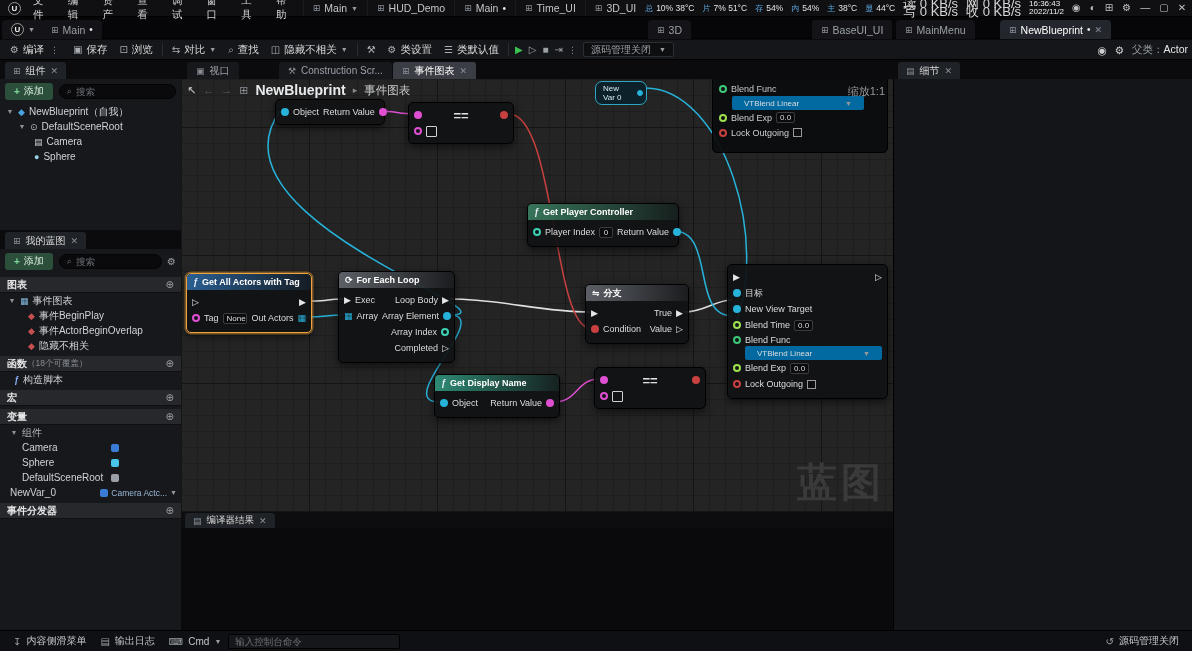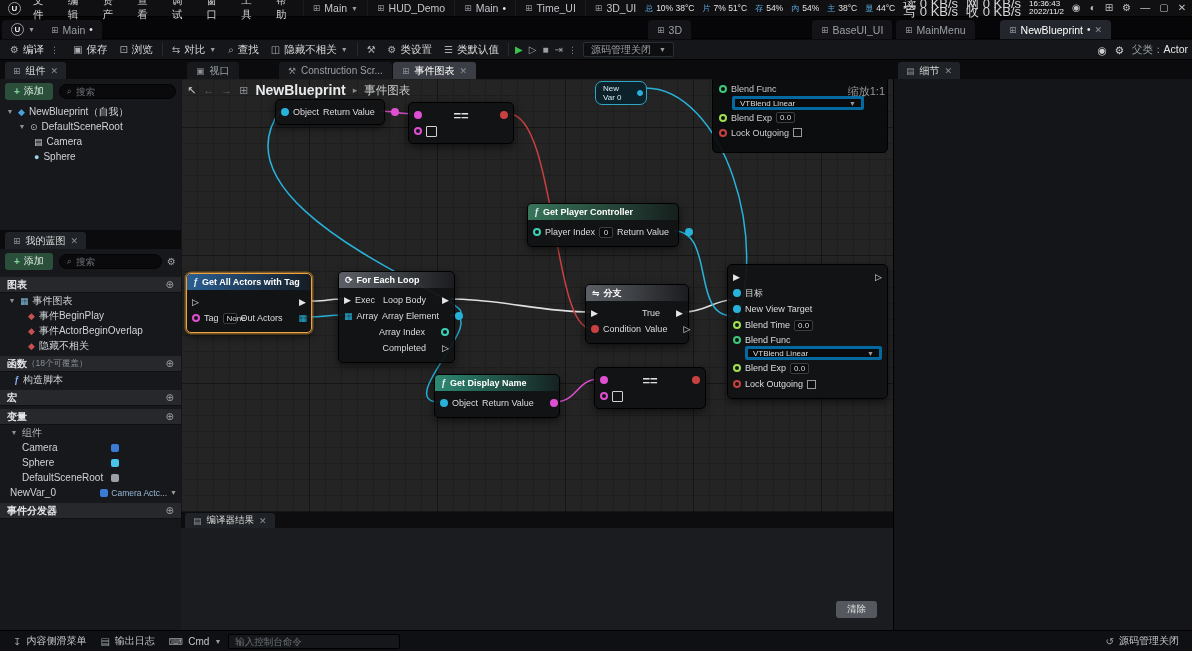--- a/index.html
+++ b/index.html
@@ -79,27 +79,27 @@
 .nh{height:16px;border-radius:4px 4px 0 0;display:flex;align-items:center;gap:4px;padding:0 6px;font-weight:bold;font-size:9px;color:#fff;white-space:nowrap;overflow:hidden}
 .nh2{height:24px;flex-direction:column;align-items:flex-start;justify-content:center;gap:0;line-height:10px}
 .nh2 .sub2{font-weight:normal;font-size:7.5px;color:#c3d6e4}
 .hb{background:linear-gradient(90deg,#2a5f93,rgba(42,95,147,.12))}
 .hg{background:linear-gradient(90deg,#37755a,rgba(55,117,90,.12))}
 .ht{background:linear-gradient(90deg,#2e8a74,rgba(46,138,116,.12))}
 .hy{background:linear-gradient(90deg,#5c6066,rgba(92,96,102,.12))}
 .fg{font-style:italic;font-weight:bold;color:#e8f0f8;font-size:9px}
 .nb{padding:4px 0 6px}
 .pr{display:flex;align-items:center;min-height:16px;padding:0 5px;gap:4px;font-size:9px;white-space:nowrap}
-.rr{margin-left:auto;display:flex;align-items:center;gap:16px}
+.rr{margin-left:auto;display:flex;align-items:center;gap:4px}
 .pn{width:8px;height:8px;border-radius:50%;border:2px solid var(--c);flex:none}
 .pn.f{background:var(--c)}
 .ex{font-size:9px;line-height:9px;color:#e6e6e6;flex:none}
 .ar{font-size:9px;line-height:9px;flex:none}
 .fld{background:#0b0b0d;border:1px solid #3a3d42;border-radius:2px;padding:0 3px;font-size:8px;color:#ddd;height:11px;line-height:10px;min-width:14px;text-align:center}
-.dd{background:#0b0b0d;border:3px solid #0369a1;border-radius:2px;height:14px;display:flex;align-items:center;gap:5px;padding:0 5px;font-size:8px;color:#ddd;justify-content:space-between}
+.dd{background:#0b0b0d;border:7px solid #0369a1;border-radius:2px;height:14px;display:flex;align-items:center;gap:5px;padding:0 5px;font-size:8px;color:#ddd;justify-content:space-between}
 .cb{width:9px;height:9px;border:1px solid #9a9a9a;background:#0e0e10;flex:none}
 .sbox{width:11px;height:11px;border:1px solid #d2d2d2;border-radius:1px;flex:none}
 .opb{font-size:13px;font-weight:bold;color:#e0e0e0}
 .nvget{position:absolute;display:flex;align-items:center;gap:4px;padding:0 3px 0 7px;height:24px;background:#0c2129;border:1px solid #2fa7c4;border-radius:7px;font-size:8px;color:#d2ecf4;z-index:2}
 .bov{position:absolute;left:531px;top:-2px;width:176px;height:76px;background:rgba(11,12,14,.94);border:1px solid #000;border-radius:0 0 5px 5px;padding:3px 5px;z-index:3;font-size:8.5px}
 .bov .pr{padding:0 1px;min-height:15px}
 
 #ctabs{position:absolute;left:181px;top:512px;width:712px;height:16px;background:#0d0d0f;display:flex;align-items:flex-end;padding-left:4px;z-index:4}
 .ctab{height:15px;display:flex;align-items:center;gap:5px;background:#1f2226;color:#d6d6d6;font-size:9.5px;padding:0 8px;border-radius:3px 3px 0 0}
 #cbody{position:absolute;left:181px;top:528px;width:712px;height:102px;background:#1b1c1f;z-index:3}
@@ -429,20 +429,21 @@
     <div class="bc">
       <span class="cur">↖</span>
       <span class="arr">←</span>
       <span class="arr">→</span>
       <span class="ticon" style="font-size:11px">⊞</span>
       <span class="root">NewBlueprint</span>
       <span class="sep">▸</span>
       <span class="sub">事件图表</span>
     </div>
     <div class="zoom">缩放1:1</div>
+    <div class="wm">蓝图</div>
 
     <svg class="wires" width="712" height="433" viewBox="0 0 712 433">
       <path d="M131 222 C150 222, 144 220, 162 220" stroke="#e0e0e0" stroke-width="1.6" fill="none"></path>
       <path d="M269 220 C320 220, 360 233, 409 233" stroke="#e0e0e0" stroke-width="1.6" fill="none"></path>
       <path d="M503 233 C524 233, 534 221, 551 221" stroke="#e0e0e0" stroke-width="1.6" fill="none"></path>
       <path d="M126 238 C146 238, 144 236, 162 236" stroke="#27b2da" stroke-width="1.5" fill="none"></path>
       <path d="M493 152 C534 152, 510 237, 551 237" stroke="#27b2da" stroke-width="1.5" fill="none"></path>
       <path d="M269 236 C312 236, 212 323, 258 323" stroke="#27b2da" stroke-width="1.5" fill="none"></path>
       <path d="M269 236 C342 236, 22 140, 99 32" stroke="#27b2da" stroke-width="1.5" fill="none"></path>
       <path d="M464 9 C542 9, 592 165, 551 253" stroke="#27b2da" stroke-width="1.5" fill="none"></path>
@@ -685,23 +686,20 @@
     </div>
   </div>
 
   <div id="ctabs">
     <div class="ctab">
       <span class="ticon">▤</span>
       <span>编译器结果</span>
       <span class="x">✕</span>
     </div>
   </div>
-  <div id="cbody">
-    <div class="clrbtn">清除</div>
-  </div>
 
   <div class="ptabs" style="left:893px;top:60px;width:299px">
     <div class="ptab">
       <span class="ticon">▤</span>
       <span>细节</span>
       <span class="x">✕</span>
     </div>
   </div>
   <div id="dbody"></div>
 

